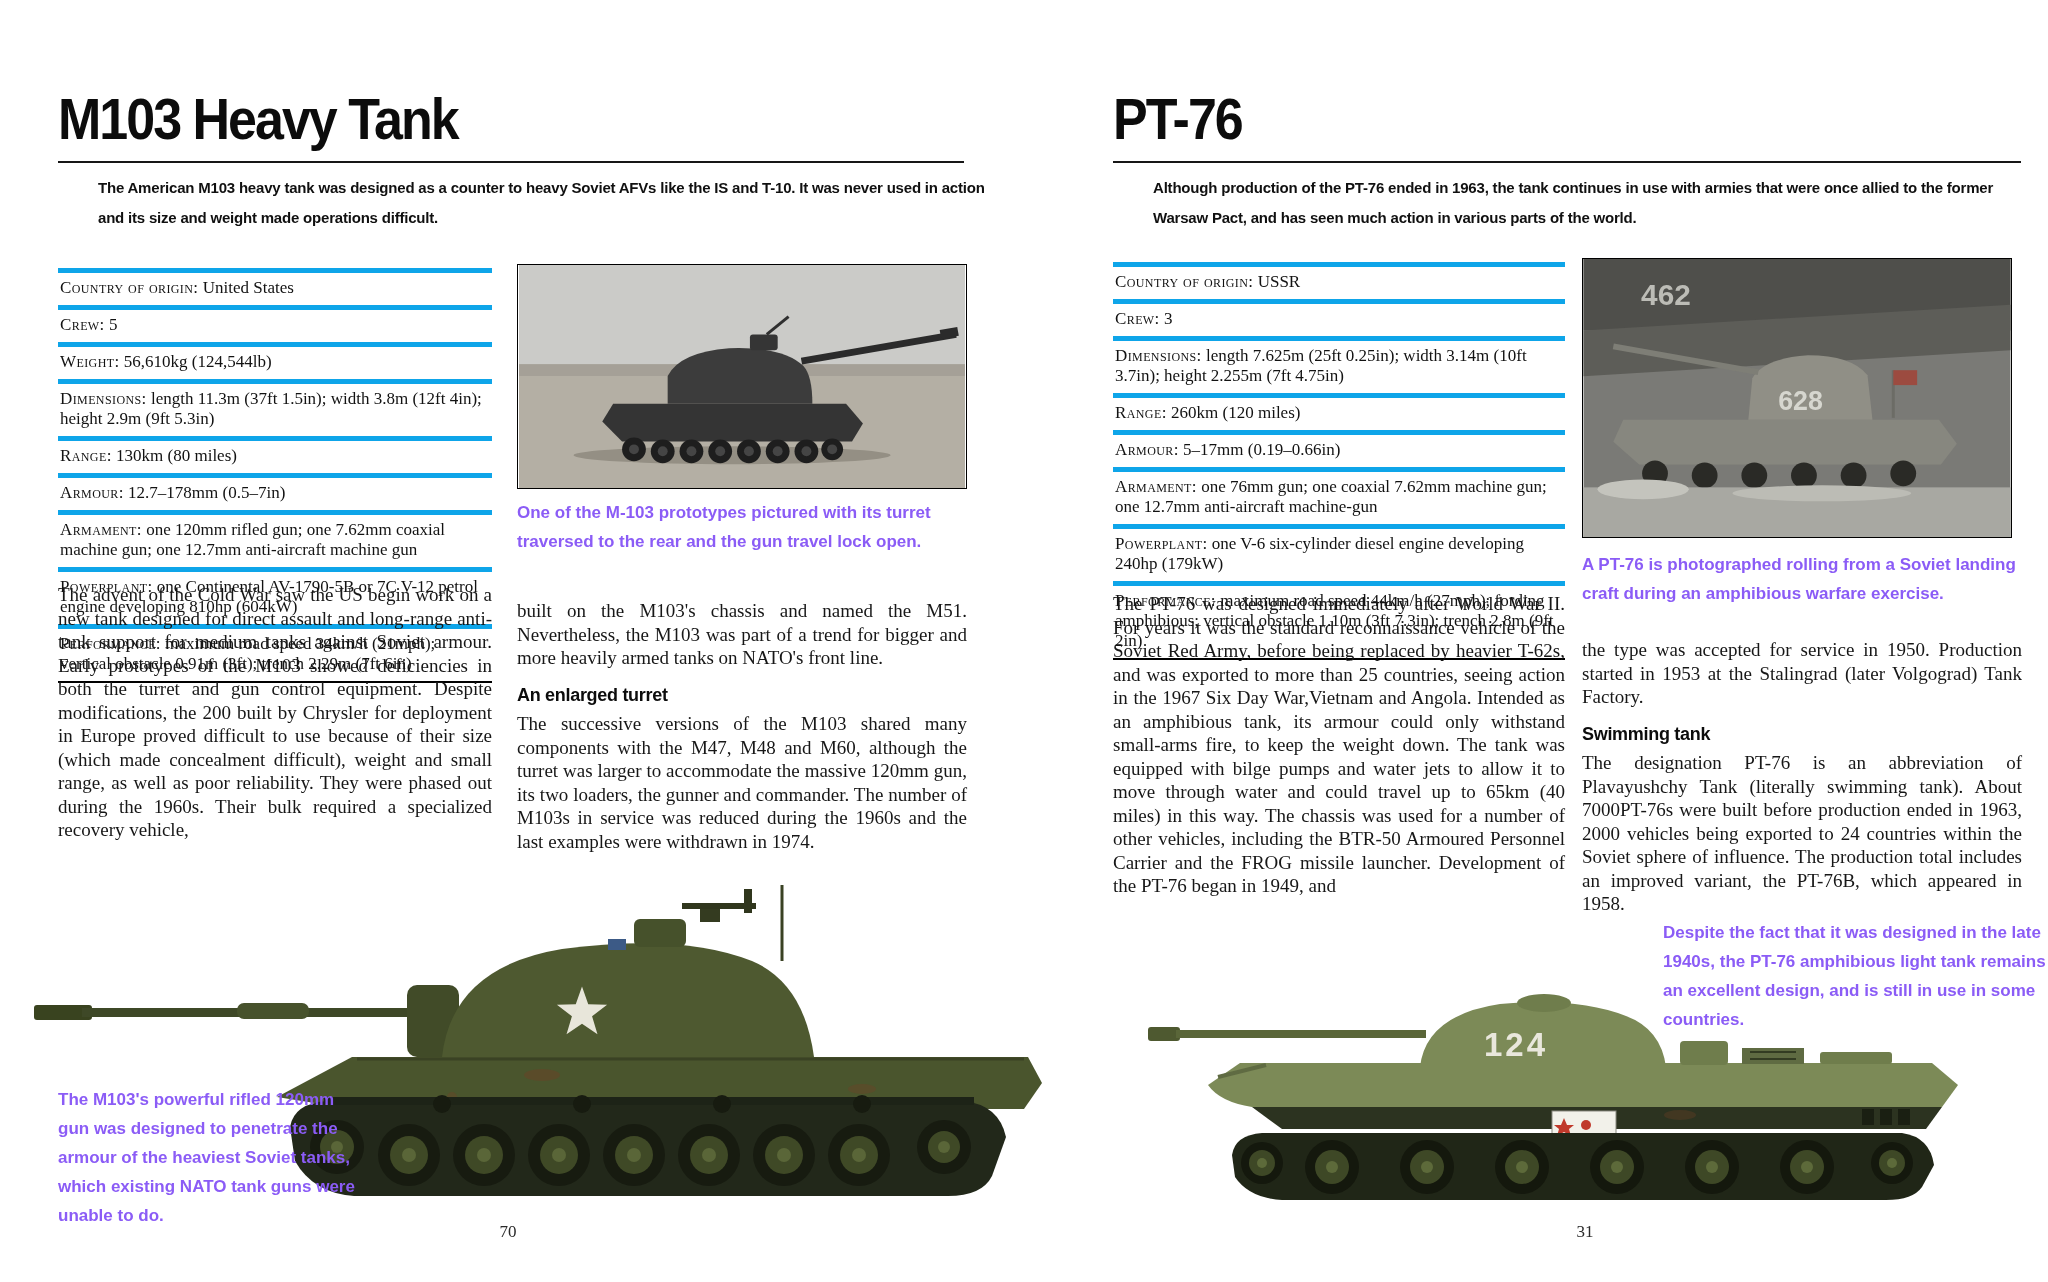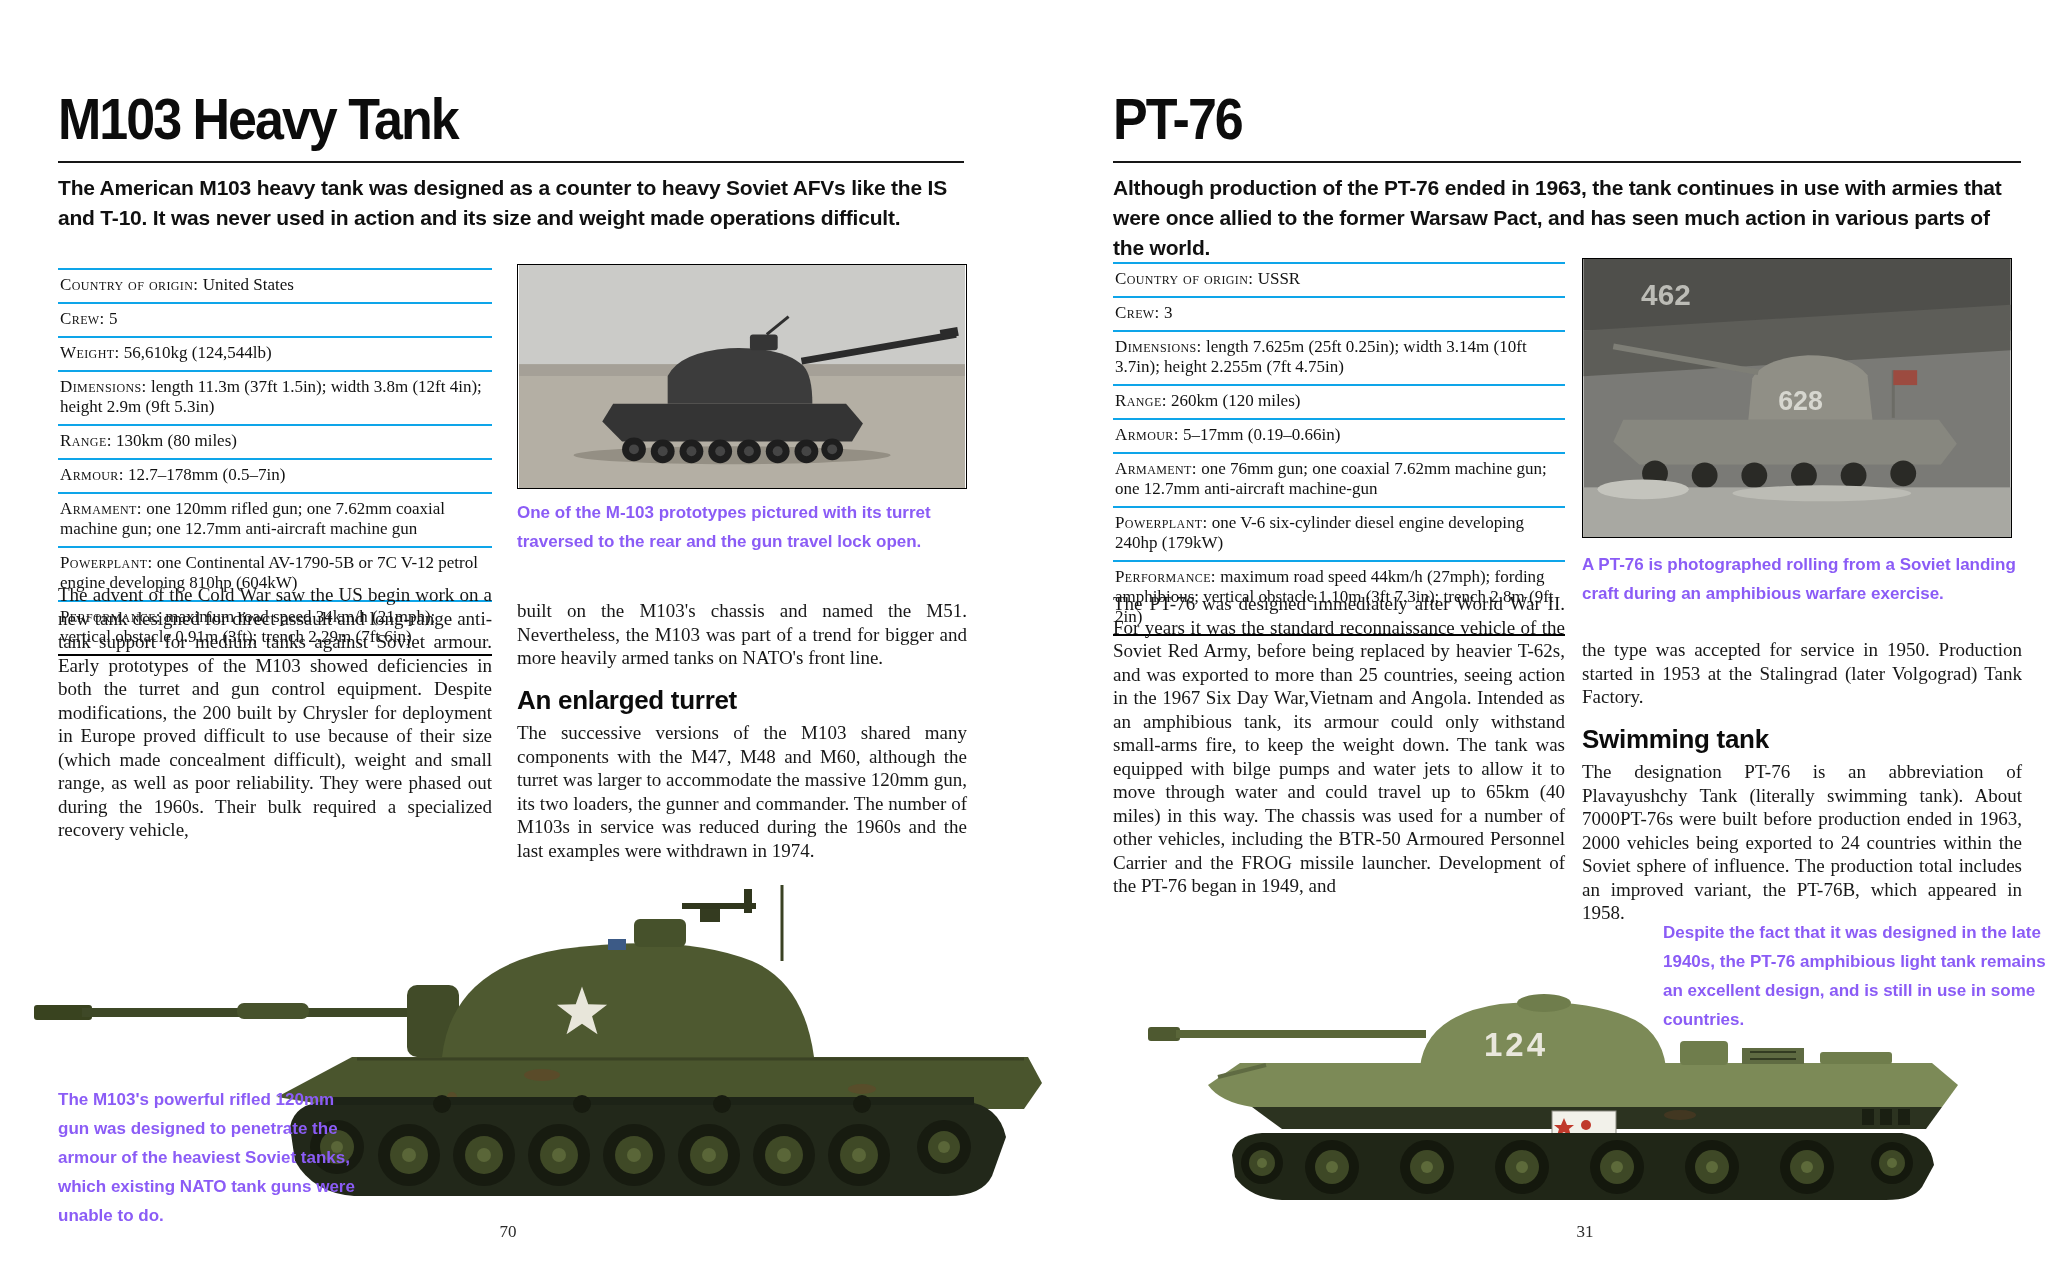--- a/index.html
+++ b/index.html
@@ -5,28 +5,28 @@
   * { margin:0; padding:0; box-sizing:border-box; }
   html,body { background:#ffffff; }
   body { width:2048px; height:1282px; position:relative; overflow:hidden;
          font-family:"Liberation Serif", serif; color:#1a1a1a; }
   .abs { position:absolute; }
   .title { font-family:"Liberation Sans", sans-serif; font-weight:700;
            font-size:52px; line-height:1; letter-spacing:-2px; color:#0c0c0c;
            transform:scaleY(1.12); transform-origin:left top; }
   .rule { height:2px; background:#161616; }
   .intro { font-family:"Liberation Sans", sans-serif; font-weight:700;
-           font-size:21px; line-height:30px; color:#101010; letter-spacing:-0.2px; }
+           font-size:15px; line-height:30px; color:#101010; letter-spacing:-0.2px;margin-left:40px; }
   .specs { font-size:17px; line-height:20px; color:#121212; }
-  .spec-row { border-top:2px solid #0ea5e9; padding:5px 2px 7px 2px; }
+  .spec-row { border-top:5px solid #0ea5e9; padding:5px 2px 7px 2px; }
   .spec-row.last { border-bottom:2px solid #000; }
   .spec-label { font-variant:small-caps; letter-spacing:0.4px; }
   .body-text { font-size:19px; line-height:23.5px; text-align:justify; color:#171717; }
   .col-heading { font-family:"Liberation Sans", sans-serif; font-weight:700;
-                 font-size:26px; line-height:1.1; letter-spacing:-0.3px;
+                 font-size:18px; line-height:1.1; letter-spacing:-0.3px;
                  margin:16px 0 7px 0; color:#0c0c0c; }
   .caption { font-family:"Liberation Sans", sans-serif; font-weight:700;
              font-size:17px; line-height:29px; color:#8b5cf6; }
   .photo { border:1px solid #000; display:block; }
   .pagenum { font-size:17px; color:#2a2a2a; text-align:center; width:60px; }
   svg text { font-family:"Liberation Sans", sans-serif; font-weight:700; }
 </style>
 </head>
 <body>
 

